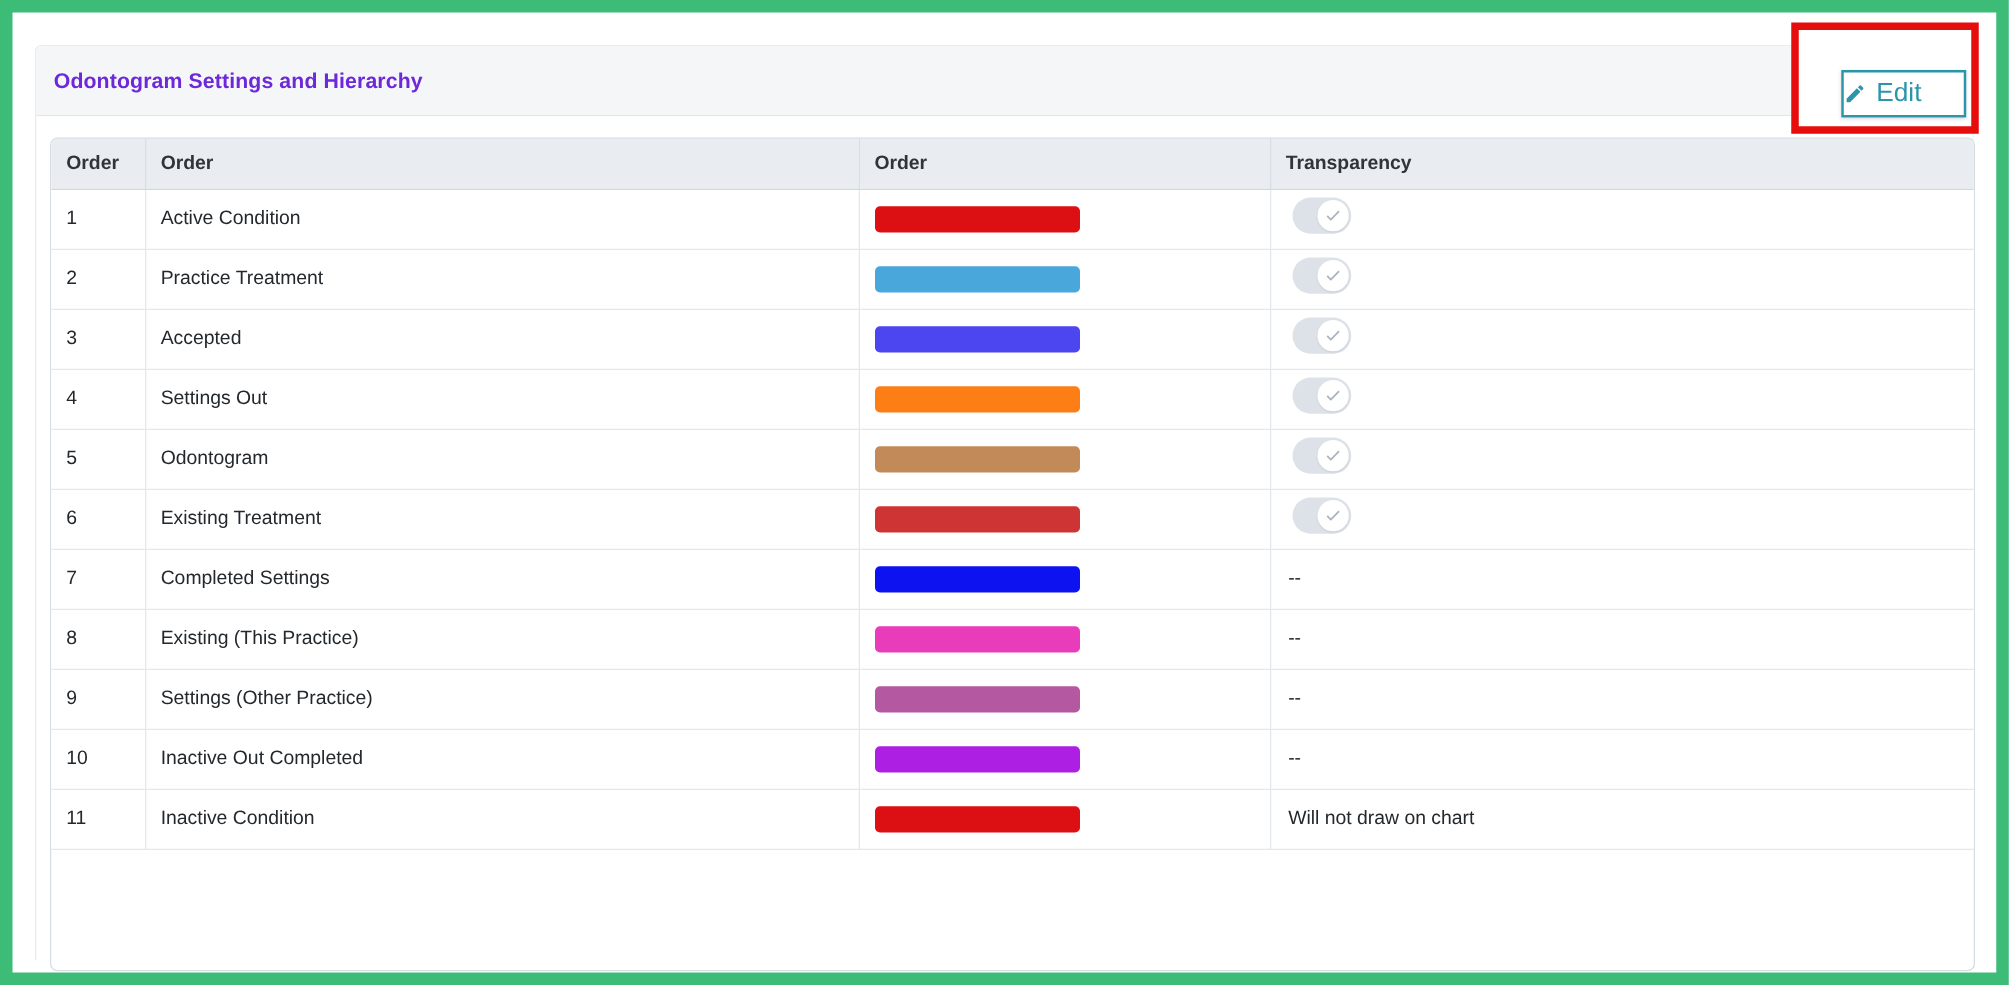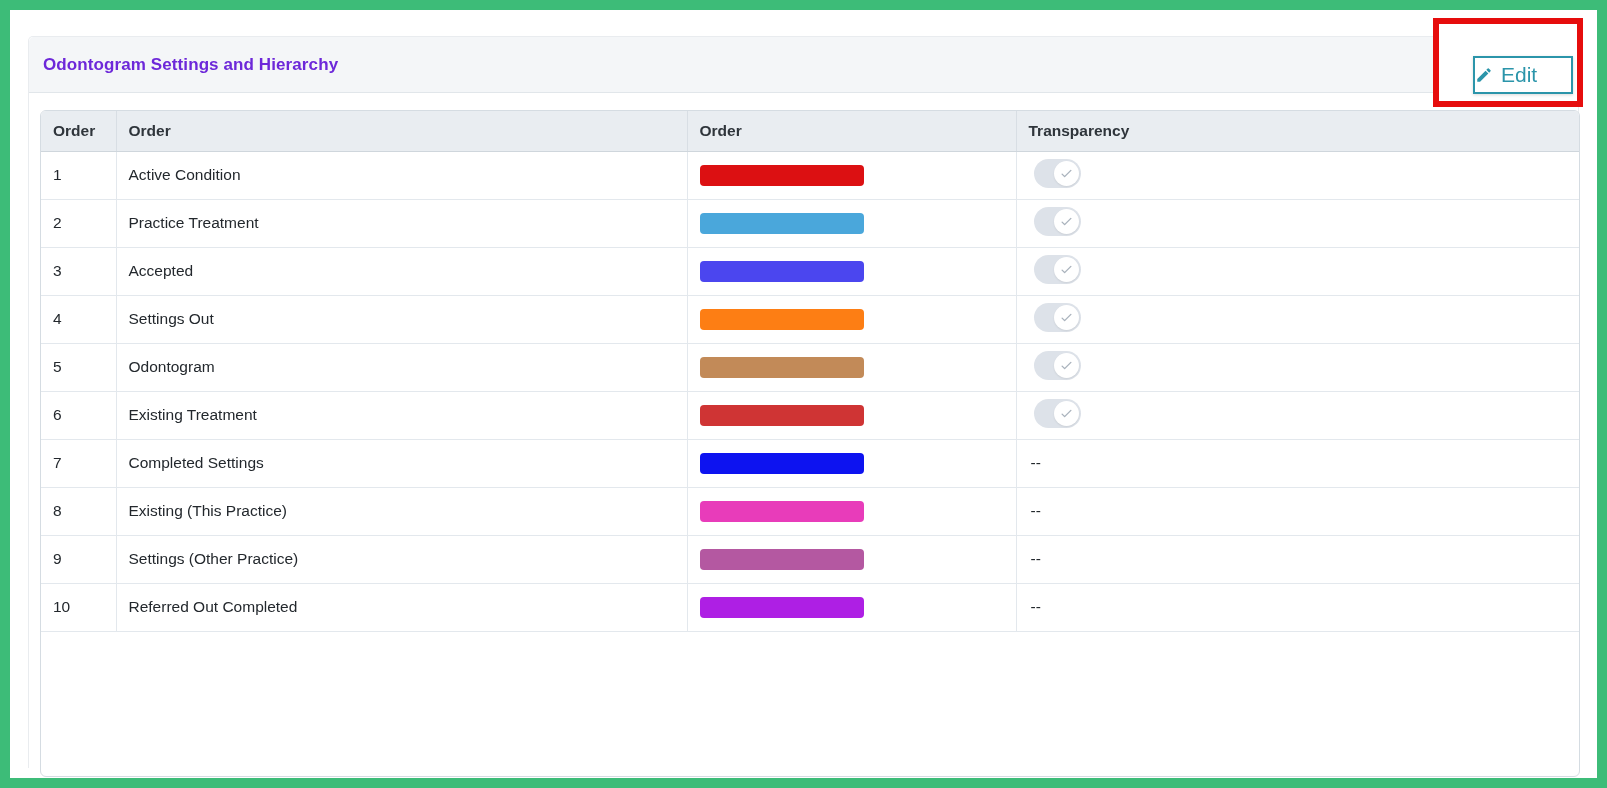--- a/index.html
+++ b/index.html
@@ -274,30 +274,41 @@
       <div class="swatch" style="background: rgb(180, 88, 161);"></div>
     </td>
     <td>
       
       <span class="t-text">--</span>
     </td>
   </tr>
 
   <tr>
     <td>10</td>
-    <td>Referred Out Completed</td>
+    <td>Inactive Out Completed</td>
     <td>
       <div class="swatch" style="background: rgb(174, 31, 228);"></div>
     </td>
     <td>
       
       <span class="t-text">--</span>
     </td>
   </tr>
 
+  <tr>
+    <td>11</td>
+    <td>Inactive Condition</td>
+    <td>
+      <div class="swatch" style="background: rgb(220, 16, 18);"></div>
+    </td>
+    <td>
+      
+      <span class="t-text">Will not draw on chart</span>
+    </td>
+  </tr>
 </tbody>
       </table>
     </div>
   </div>
 
   <div class="highlight-box" style="border-color: rgb(230, 13, 13);">
     <button class="edit-btn" style="border-color: rgb(43, 149, 170); color: rgb(43, 149, 170);">
       <svg viewBox="0 0 24 24">
         <path d="M3 17.25V21h3.75L17.81 9.94l-3.75-3.75L3 17.25zM20.71 7.04c.39-.39.39-1.02 0-1.41l-2.34-2.34a.9959.9959 0 0 0-1.41 0l-1.83 1.83 3.75 3.75 1.83-1.83z"></path>
       </svg>

